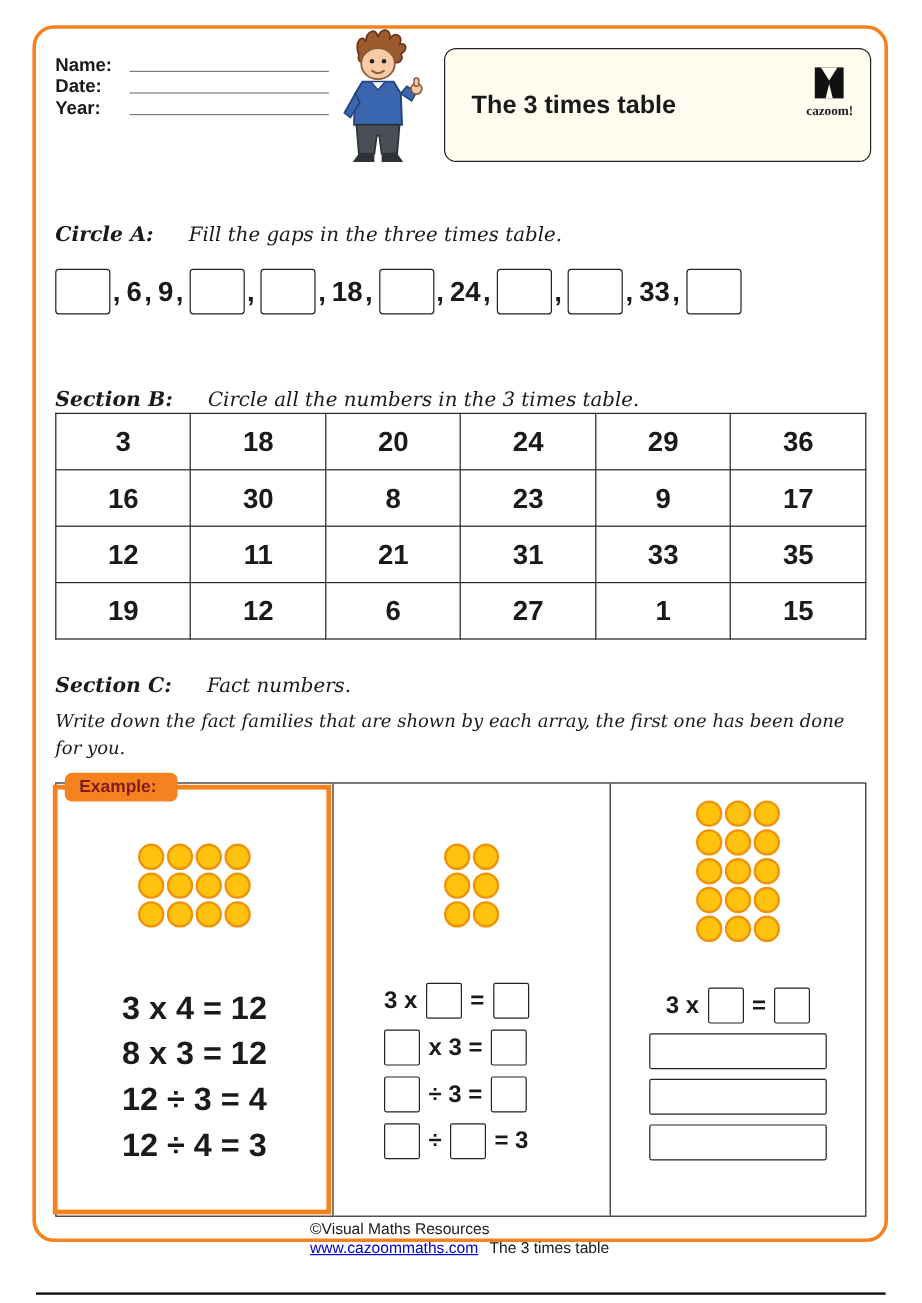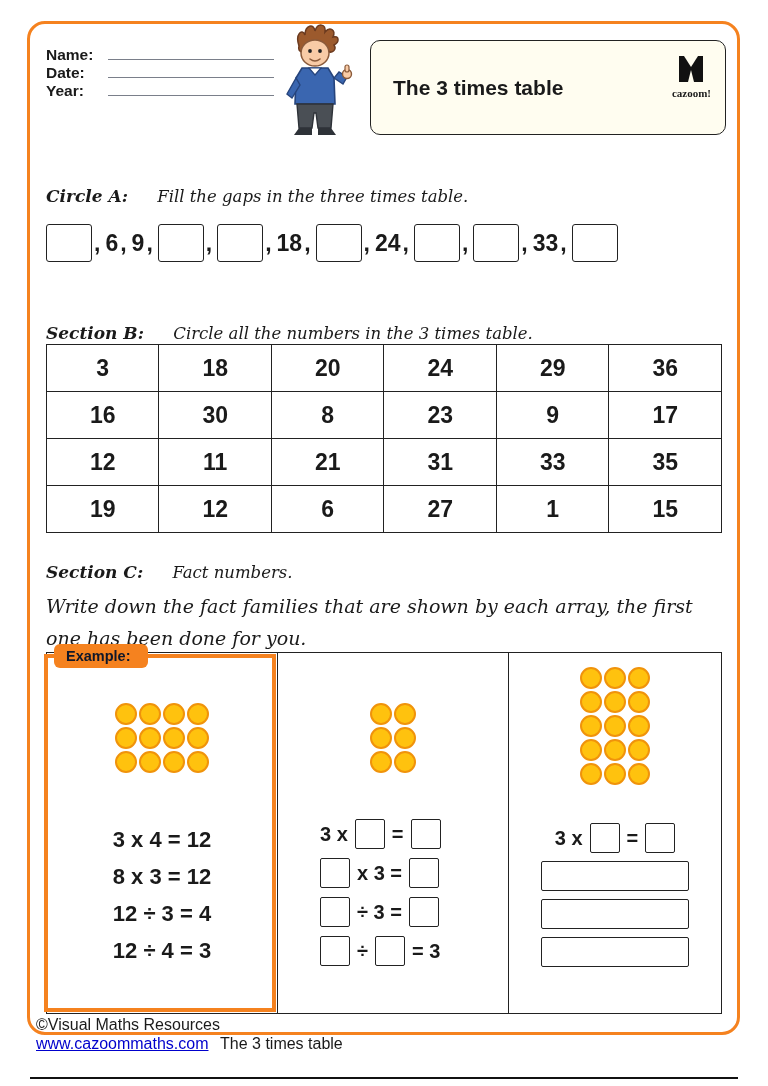--- a/index.html
+++ b/index.html
@@ -26,49 +26,49 @@
   .sec-a{top:186px}.sec-b{top:323px}.sec-c{top:562px}
 
   .sequence{position:absolute;left:46px;top:222px;width:682px;height:42px;display:flex;align-items:center;gap:5px}
   .seq-box{width:46px;height:38px;border:1.8px solid var(--box-border,#222);border-radius:3px;background:#fff;flex:0 0 auto}
   .seq-num,.seq-comma{font-size:23px;font-weight:bold}
   .seq-comma{margin-left:-3px}
 
   .num-table{position:absolute;left:46px;top:344px;width:676px;border-collapse:collapse}
   .num-table td{border:1.7px solid #222;width:16.66%;height:47px;text-align:center;font-size:23px;font-weight:bold}
 
-  .sec-desc{position:absolute;left:46px;top:590px;width:682px;font-family:"DejaVu Serif",serif;font-style:italic;font-size:19px;line-height:32px}
+  .sec-desc{position:absolute;left:46px;top:590px;width:682px;font-family:"DejaVu Serif",serif;font-style:italic;font-size:15px;line-height:22px}
 
   .panels{position:absolute;left:46px;top:652px;width:676px;height:362px;border:1.7px solid #222;display:flex;background:#fff}
   .panel{position:relative;display:flex;flex-direction:column;align-items:center}
   .p1{width:230px}
   .p2{width:231px;border-left:1.7px solid #222}
   .p3{flex:1;border-left:1.7px solid #222}
 
   .dot-grid{display:grid;gap:2px}
   .dot{width:22px;height:22px;border-radius:50%;background:var(--dot-fill,#FFC20E);border:2.4px solid var(--dot-stroke,#F0930B)}
   .p1 .dot-grid{margin-top:50px}
   .p2 .dot-grid{margin-top:50px}
   .p3 .dot-grid{margin-top:14px}
 
   .facts{display:flex;flex-direction:column}
   .p1 .facts{margin-top:52px;gap:7px}
   .p2 .facts{margin-top:46px;gap:9px;align-self:flex-start;padding-left:42px}
   .p3 .facts{margin-top:38px;gap:8px;align-items:center}
   .fact-line{display:flex;align-items:center;gap:7px;min-height:30px}
   .p1 .fact-line{justify-content:center}
   .fact-text{font-weight:bold;font-size:20px;white-space:nowrap}
-  .p1 .fact-text{font-size:22px}
+  .p1 .fact-text{font-size:27px}
   .small-box{width:30px;height:30px;border:1.7px solid var(--box-border,#222);border-radius:2px;background:#fff;flex:0 0 auto}
   .wide-box{width:148px;height:30px;border:1.7px solid var(--box-border,#222);border-radius:2px;background:#fff;flex:0 0 auto}
 
   .example-outline{position:absolute;left:44px;top:654px;width:232px;height:358px;border:4px solid var(--accent,#F5821F);pointer-events:none;z-index:2}
-  .example-tab{position:absolute;left:54px;top:644px;background:var(--accent,#F5821F);color:#0f172a;font-weight:bold;font-size:14.5px;padding:4px 18px 4px 12px;border-radius:6px;z-index:3}
-
-  .footer{position:absolute;left:36px;right:38px;top:1016px;display:flex;justify-content:flex-start;align-items:flex-end;font-size:16px}
+  .example-tab{position:absolute;left:54px;top:644px;background:var(--accent,#F5821F);color:#7f1d1d;font-weight:bold;font-size:14.5px;padding:4px 18px 4px 12px;border-radius:6px;z-index:3}
+
+  .footer{position:absolute;left:36px;right:38px;top:1016px;display:flex;justify-content:center;align-items:flex-end;font-size:13px}
   .f-left div{margin-bottom:1px}
   .f-link{color:var(--link,#0000CC);text-decoration:underline;cursor:pointer}
   .bottom-line{position:absolute;left:30px;right:30px;top:1077px;border-top:2.5px solid #111}
 </style>
 </head>
 <body>
 
 <div id="page">
   <div class="frame"></div>
 

